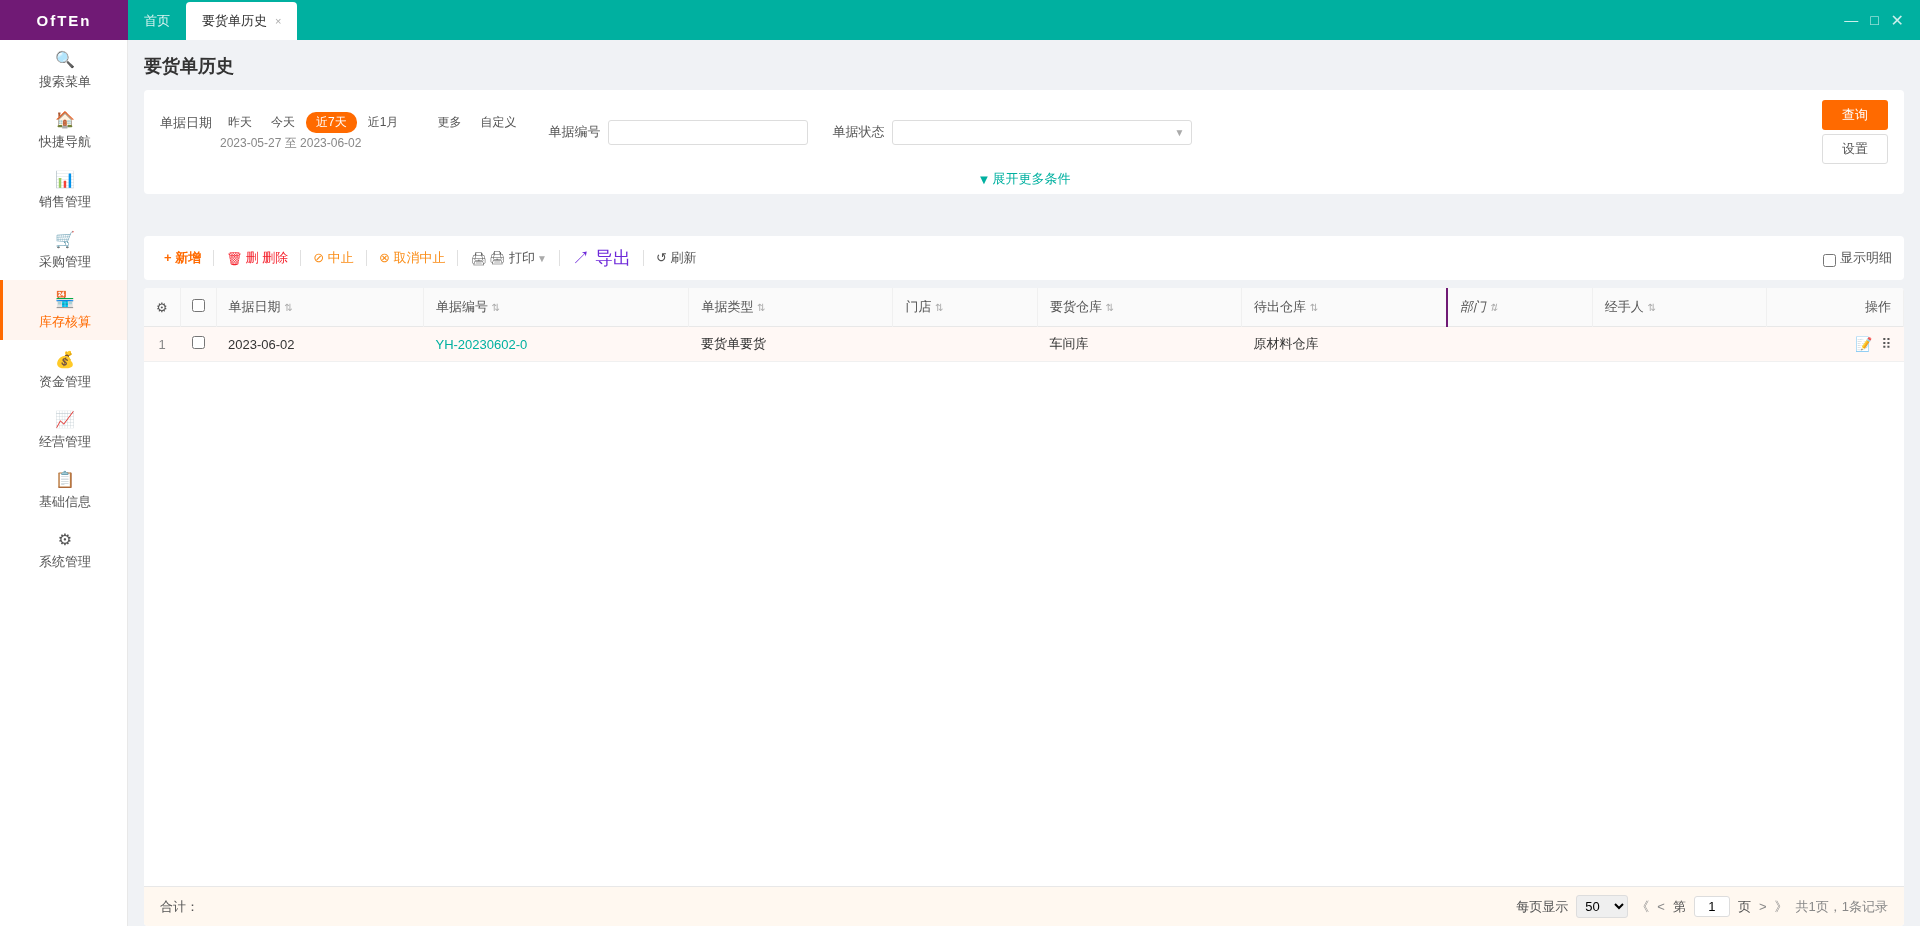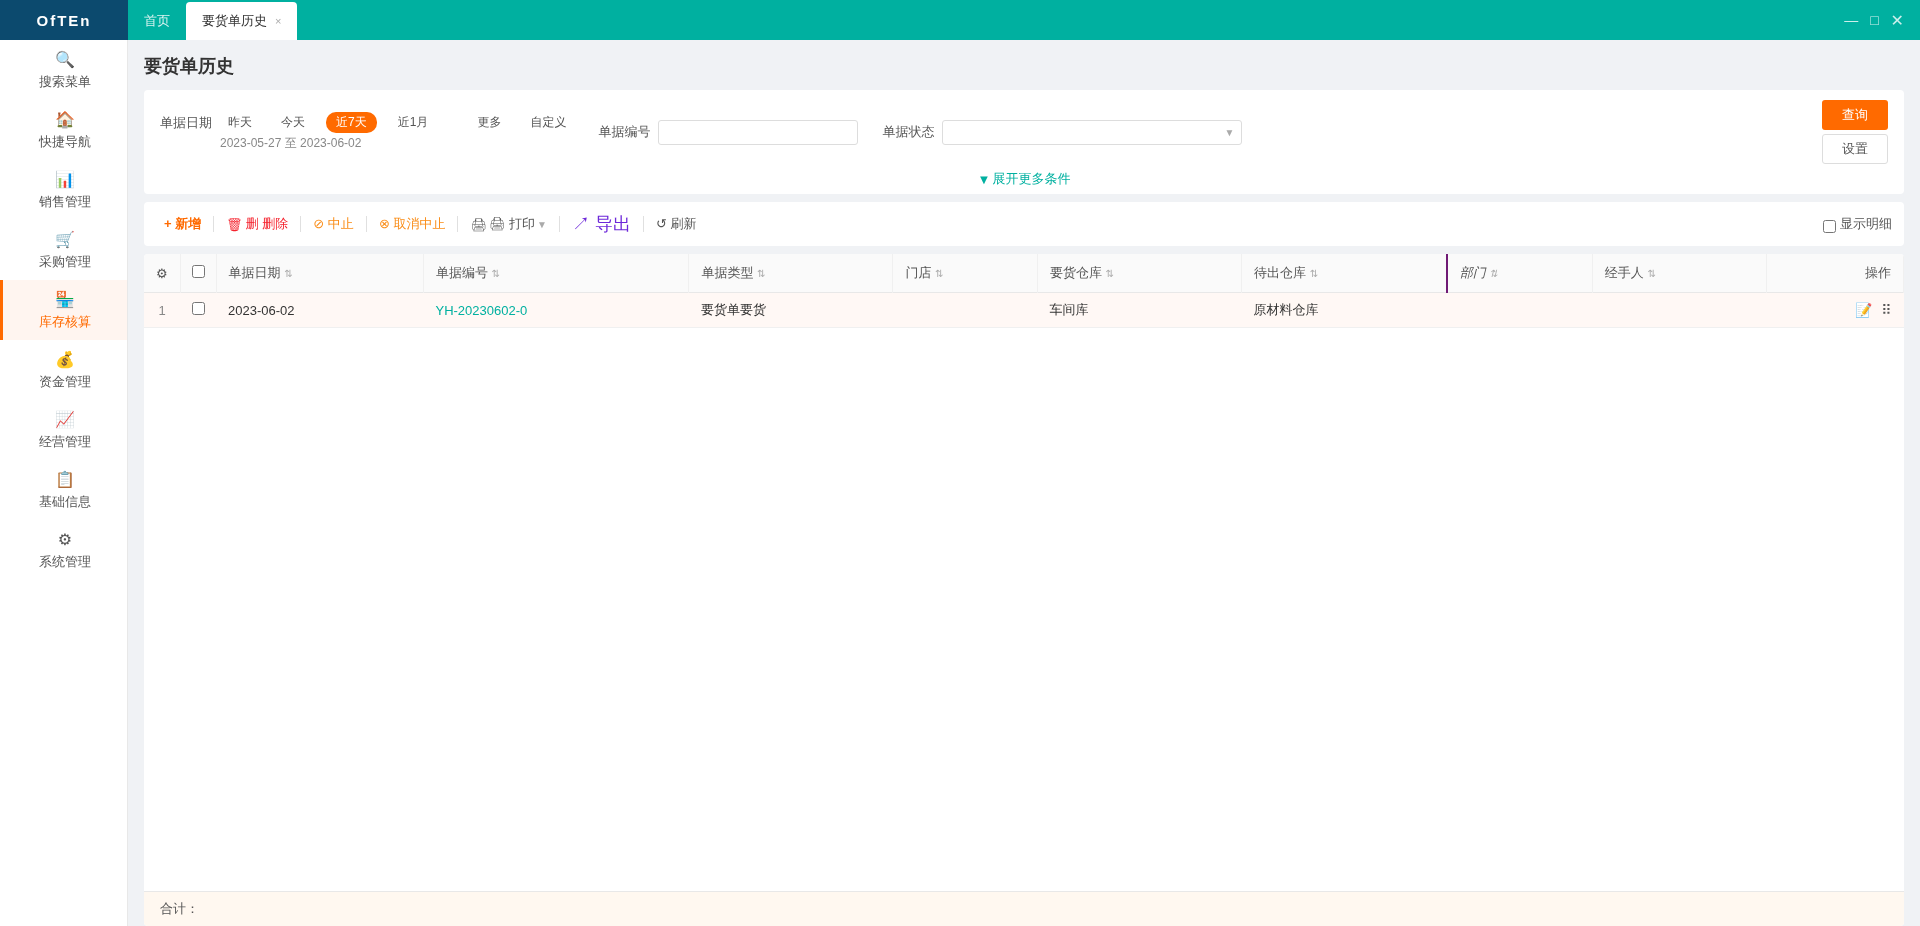--- a/index.html
+++ b/index.html
@@ -30,21 +30,21 @@
       padding: 8px 12px;
       color: #333;
       white-space: nowrap;
     }
     tbody td a { color: #00b0a0; text-decoration: none; }
   </style>
 </head>
 <body>
 
 <div style="display:flex; height:40px; background:#00b0a0; flex-shrink:0;">
-  <div style="width:128px; height:40px; background:#0c4a6e; display:flex; align-items:center; justify-content:center; flex-shrink:0;">
+  <div style="width:128px; height:40px; background:#701a75; display:flex; align-items:center; justify-content:center; flex-shrink:0;">
     <span style="font-size:15px; font-weight:bold; color:#fff; letter-spacing:2px;">OfTEn</span>
   </div>
   <div style="display:flex; align-items:flex-end; height:40px; flex:1; overflow:hidden;">
     <div style="height:38px; display:flex; align-items:center; padding:0 16px; color:rgba(255,255,255,0.85); cursor:pointer; font-size:13px;">
       <span>首页</span>
     </div>
     <div style="height:38px; display:flex; align-items:center; padding:0 16px; background:#fff; color:#333; cursor:pointer; font-size:13px; border-radius:4px 4px 0 0; margin-top:2px;">
       <span>要货单历史</span>
       <span style="margin-left:8px; font-size:11px; color:#aaa; cursor:pointer;">×</span>
     </div>
@@ -109,21 +109,21 @@
   <div style="flex:1; display:flex; flex-direction:column; overflow:hidden; padding:14px 16px 0 16px; background:#f0f2f5;">
 
     <div style="font-size:18px; font-weight:bold; color:#333; margin-bottom:12px;">要货单历史</div>
 
     <div style="background:#fff; border-radius:4px; padding:10px 16px 6px 16px; margin-bottom:8px;">
       <div style="display:flex; align-items:center; gap:24px;">
 
         <div style="display:flex; align-items:flex-start; flex-direction:column; gap:2px;">
           <div style="display:flex; align-items:center; gap:8px;">
             <span style="color:#555; font-size:13px; white-space:nowrap;">单据日期</span>
-            <div style="display:flex; align-items:flex-end; gap:13px;">
+            <div style="display:flex; align-items:flex-end; gap:3px;">
               <button style="padding:2px 8px; border-radius:3px; cursor:pointer; font-size:12px; color:#555; border:none; background:transparent;">昨天</button>
               <button style="padding:2px 8px; border-radius:3px; cursor:pointer; font-size:12px; color:#555; border:none; background:transparent;">今天</button>
               <button style="padding:2px 10px; border-radius:10px; cursor:pointer; font-size:12px; color:#fff; border:none; background:#ff6a00;">近7天</button>
               <button style="padding:2px 8px; border-radius:3px; cursor:pointer; font-size:12px; color:#555; border:none; background:transparent;">近1月</button>
               <button style="padding:2px 8px; border-radius:3px; cursor:pointer; font-size:12px; color:#555; border:none; background:transparent;margin-left:20px;">更多</button>
               <button style="padding:2px 8px; border-radius:3px; cursor:pointer; font-size:12px; color:#555; border:none; background:transparent;">自定义</button>
             </div>
           </div>
           <div style="margin-left:60px;">
             <span style="font-size:12px; color:#888;">2023-05-27 至 2023-06-02</span>
@@ -150,21 +150,21 @@
       </div>
 
       <div style="display:flex; justify-content:center; margin-top:6px;">
         <div style="color:#00b0a0; cursor:pointer; font-size:12px; display:flex; align-items:center; gap:2px;">
           <span>▼</span>
           <span>展开更多条件</span>
         </div>
       </div>
     </div>
 
-    <div style="display:flex; align-items:center; gap:4px; margin-bottom:8px; background:#fff; padding:6px 12px; border-radius:4px; flex-wrap:wrap;">
+    <div style="display:flex; align-items:center; gap:4px; margin-bottom:8px; background:#fff; padding:6px 12px; border-radius:4px; flex-wrap:wrap;margin-top:34px;">
       <button style="display:flex; align-items:center; gap:3px; cursor:pointer; color:#ff6a00; font-size:13px; white-space:nowrap; padding:4px 8px; border:none; background:transparent; font-weight:bold;">+ 新增</button>
 
       <div style="width:1px; height:16px; background:#e0e0e0;"></div>
 
       <button style="display:flex; align-items:center; gap:3px; cursor:pointer; color:#f5222d; font-size:13px; white-space:nowrap; padding:4px 8px; border:none; background:transparent;">
         🗑 <span style="font-size:13px; color:#f5222d;">删 删除</span>
       </button>
 
       <div style="width:1px; height:16px; background:#e0e0e0;"></div>
 
@@ -258,17 +258,34 @@
                   <span style="cursor:pointer; color:#555; font-size:14px;">⠿</span>
                 </div>
               </td>
             </tr>
           </tbody>
         </table>
       </div>
 
       <div style="background:#fff8f0; border-top:1px solid #e8e8e8; padding:8px 16px; color:#555; font-size:13px; display:flex; align-items:center; flex-shrink:0;">
         <span>合计：</span>
+        <div style="display:flex; align-items:center; gap:8px; margin-left:auto; color:#555; font-size:13px;">
+          <span>每页显示</span>
+          <select style="border:1px solid #ddd; border-radius:3px; padding:2px 4px; font-size:13px;">
+            <option>10</option>
+            <option>20</option>
+            <option selected="">50</option>
+            <option>100</option>
+          </select>
+          <span style="cursor:pointer; color:#888; font-size:13px;">《</span>
+          <span style="cursor:pointer; color:#888; font-size:13px;">&lt;</span>
+          <span>第</span>
+          <input type="text" value="1" style="width: 36px; border: 1px solid rgb(221, 221, 221); border-radius: 3px; text-align: center; padding: 2px 4px; font-size: 13px;">
+          <span>页</span>
+          <span style="cursor:pointer; color:#888; font-size:13px;">&gt;</span>
+          <span style="cursor:pointer; color:#888; font-size:13px;">》</span>
+          <span style="color:#888;">共1页，1条记录</span>
+        </div>
       </div>
     </div>
 
   </div>
 </div>
 
 </body></html>

